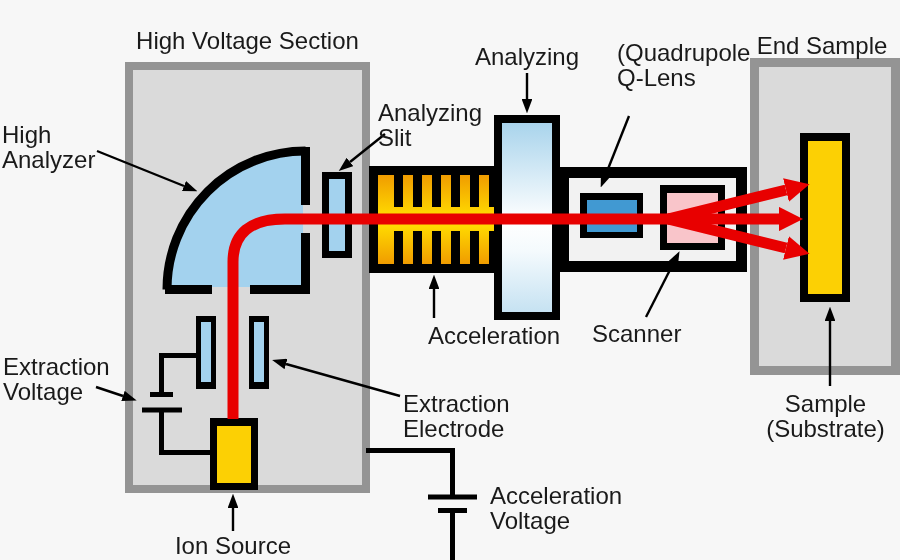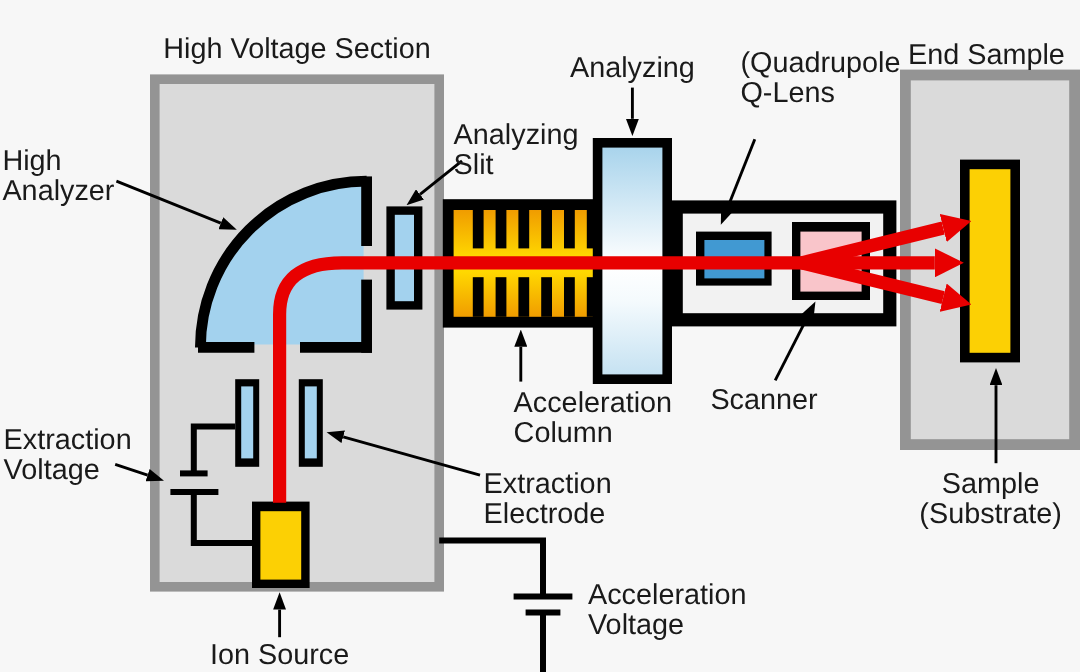--- a/index.html
+++ b/index.html
@@ -186,21 +186,20 @@
 
   <div class="label" style="left:617px; top:40px;">
     <div>(Quadrupole</div>
     <div>Q-Lens</div>
   </div>
 
   <div class="label centered" style="left:751px; top:33px; width:142px;">End Sample</div>
 
   <div class="label" style="left:428px; top:323px;">
     <div>Acceleration</div>
-    <div>Column</div>
   </div>
 
   <div class="label" style="left:592px; top:321px;">Scanner</div>
 
   <div class="label centered" style="left:753px; top:391px; width:145px;">
     <div>Sample</div>
     <div>(Substrate)</div>
   </div>
 
   <div class="label" style="left:3px; top:354px;">

